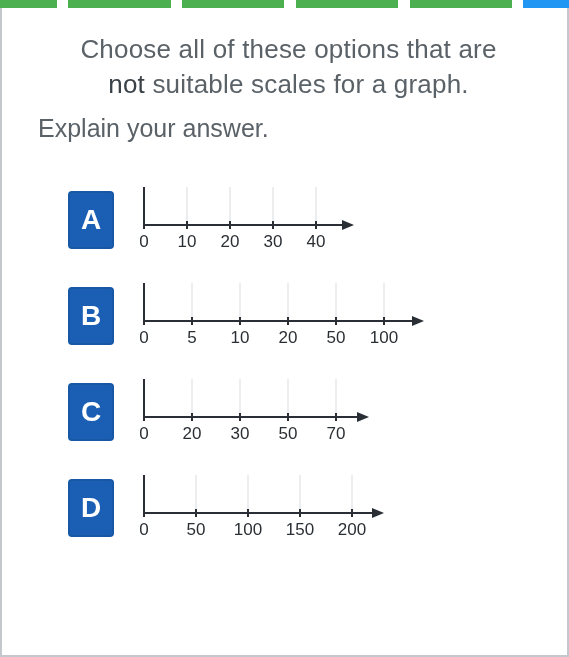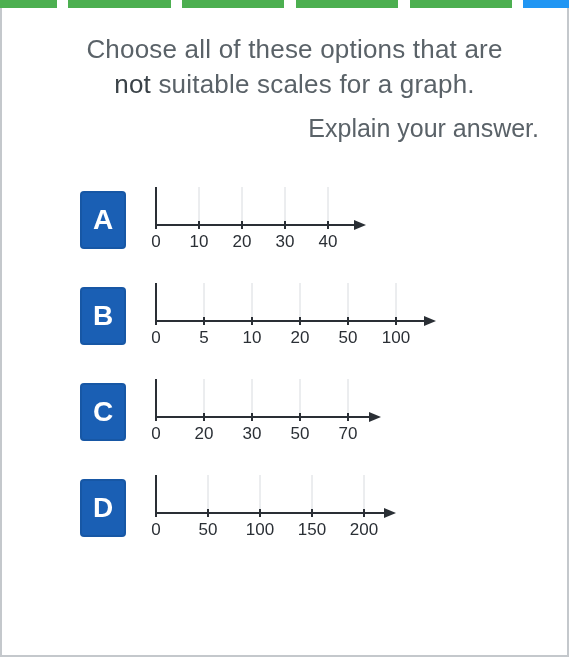--- a/index.html
+++ b/index.html
@@ -7,38 +7,38 @@
       font-family: -apple-system, BlinkMacSystemFont, 'Segoe UI', Arial, sans-serif;
       background: #e8eaed;
       width: 569px;
       height: 657px;
       overflow: hidden;
       filter: blur(0.3px);
     }
     .top-border { height: 8px; background: linear-gradient(90deg, #4caf50 10%, #fff 10%, #fff 12%, #4caf50 12%, #4caf50 30%, #fff 30%, #fff 32%, #4caf50 32%, #4caf50 50%, #fff 50%, #fff 52%, #4caf50 52%, #4caf50 70%, #fff 70%, #fff 72%, #4caf50 72%, #4caf50 90%, #fff 90%, #fff 92%, #2196f3 92%); }
     .page {
       background: #fff;
-      padding: 24px 28px 36px 48px;
+      padding: 24px 28px 36px 36px;
       min-height: 649px;
       border: 2px solid #c4c8cc;
       border-top: none;
     }
     .question-text {
       color: #5a6268;
       font-size: 26px;
       line-height: 1.35;
       text-align: center;
       margin-bottom: 12px;
       letter-spacing: 0.2px;
     }
     .question-text .bold { font-weight: 400; color: #3a4248; }
     .subtext {
       color: #5a6268;
       font-size: 25px;
-      text-align: right;
+      text-align: left;
       margin-bottom: 42px;
     }
     .options { display: flex; flex-direction: column; gap: 26px; align-items: flex-start; margin-left: 30px; }
     .option-row { display: flex; align-items: center; gap: 18px; }
     .option-badge {
       width: 46px;
       height: 58px;
       background: #1a5fb4;
       color: #fff;
       display: flex;

